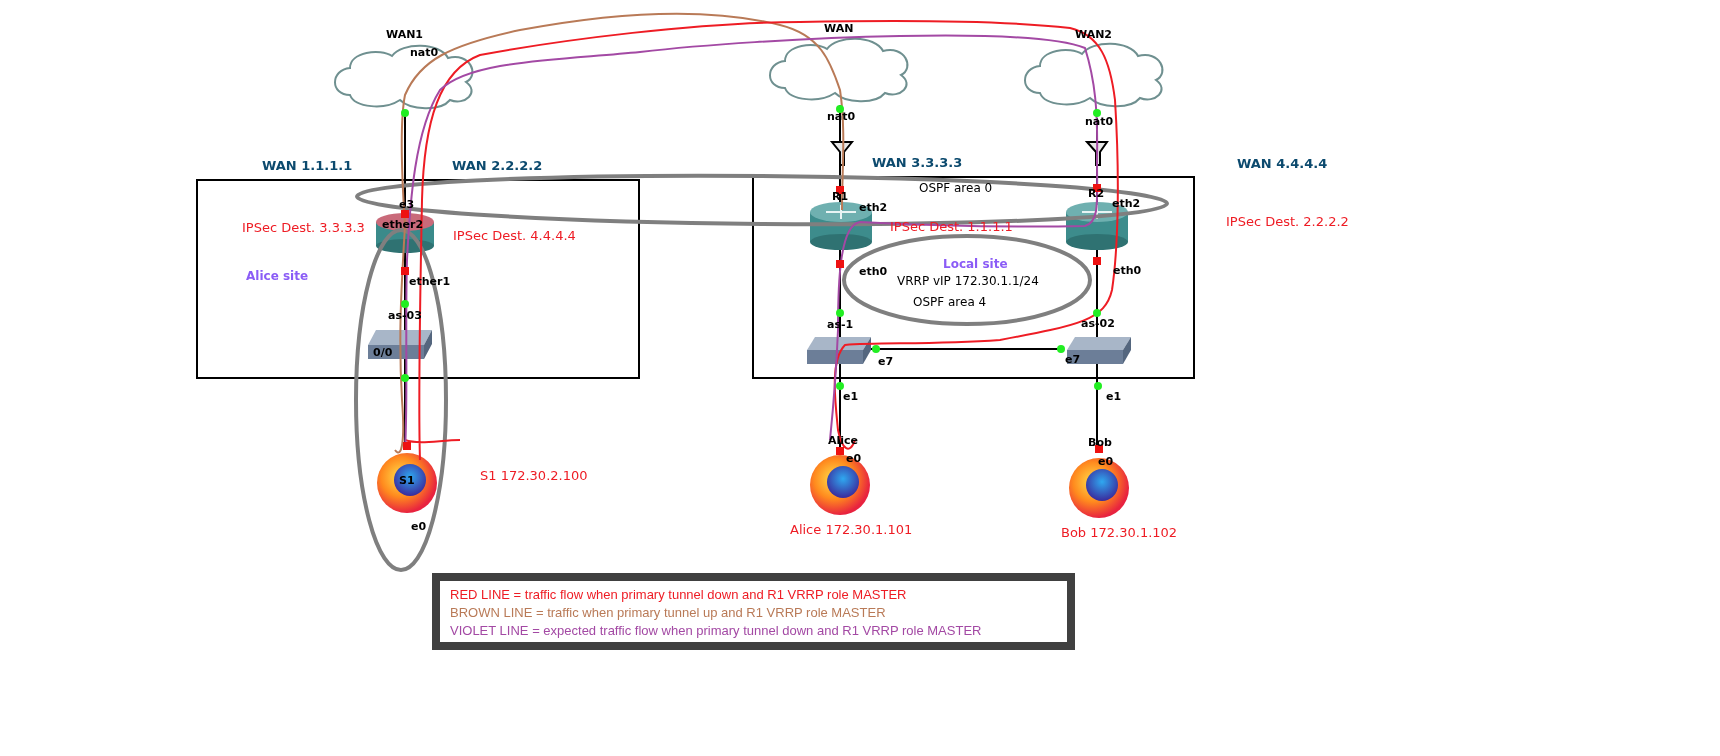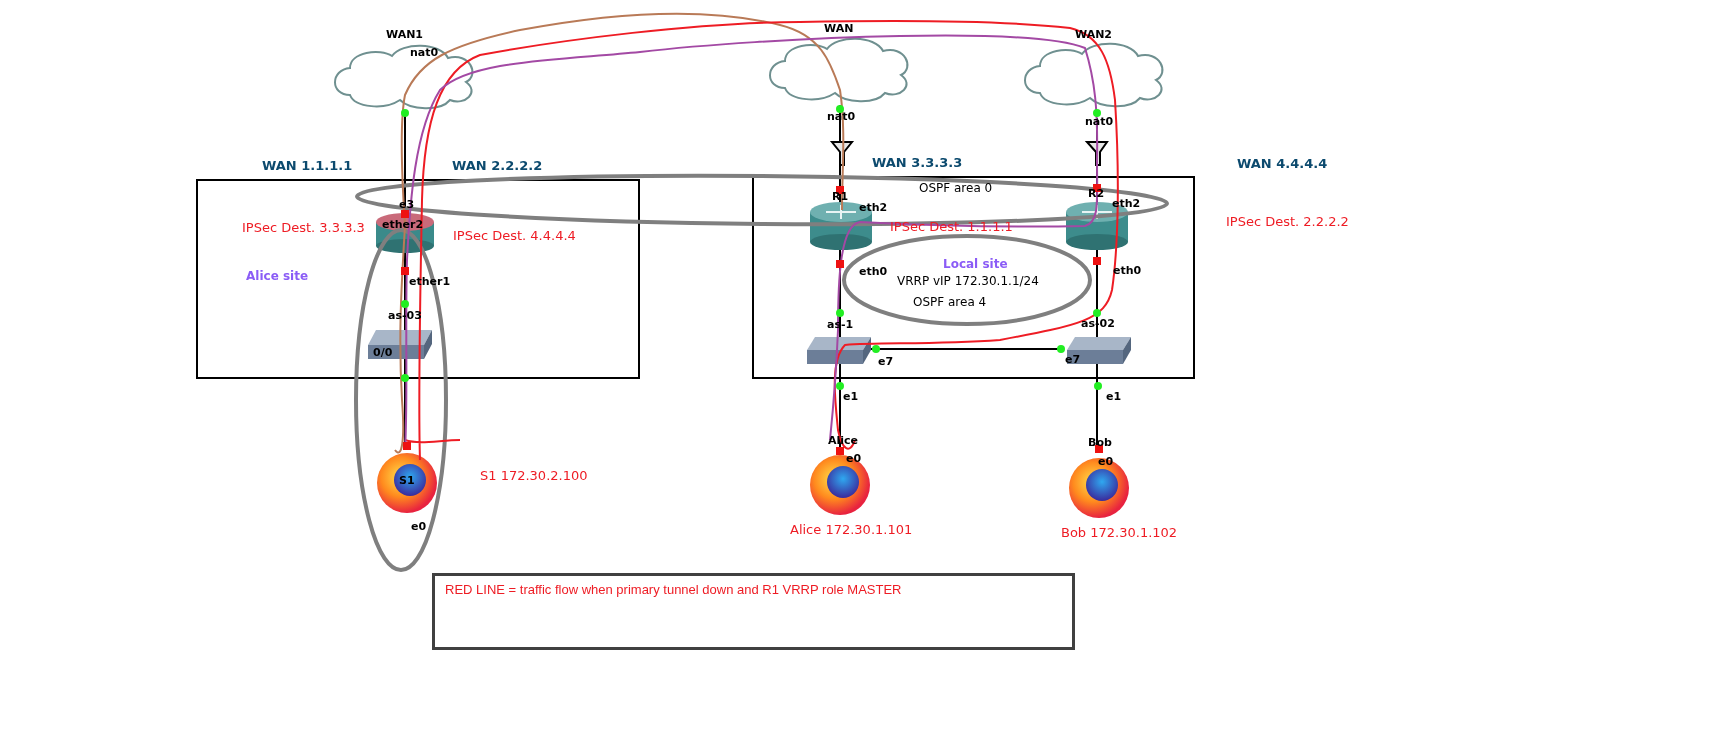--- a/index.html
+++ b/index.html
@@ -6,21 +6,21 @@
   body { width: 1720px; height: 756px; position: relative; overflow: hidden;
          font-family: "DejaVu Sans", sans-serif; }
   #diagram { position: absolute; left: 0; top: 0; width: 1720px; height: 756px; }
   .lbl { position: absolute; white-space: nowrap; font-family: "DejaVu Sans", sans-serif; }
   .blk { font-size: 11px; font-weight: bold; color: #000; }
   .red { font-size: 13px; color: #ee1c24; }
   .redb { font-size: 13px; color: #0c4a6e; font-weight: bold; }
   .mid { font-size: 12px; color: #000; }
   .midb { font-size: 12px; color: #8b5cf6; font-weight: bold; }
   .legend-box { position: absolute; left: 432px; top: 573px; width: 643px; height: 77px;
-                border: 3px solid #404040; background: #fff; box-sizing: border-box; }
+                border: 8px solid #404040; background: #fff; box-sizing: border-box; }
   .legend-line { position: absolute; left: 10px; font-size: 13px; white-space: nowrap;
                  font-family: "Liberation Sans", sans-serif; }
 </style>
 </head>
 <body>
 
 <svg id="diagram" xmlns="http://www.w3.org/2000/svg" width="1720" height="756" viewBox="0 0 1720 756">
   <defs>
     <radialGradient id="ffx" cx="40%" cy="40%" r="60%">
       <stop offset="0%" stop-color="#ffe04a"></stop>
@@ -201,13 +201,15 @@
 
 <div class="lbl blk" style="left:828px;top:434px;">Alice</div>
 <div class="lbl blk" style="left:846px;top:452px;">e0</div>
 <div class="lbl red" style="left:790px;top:522px;">Alice 172.30.1.101</div>
 <div class="lbl blk" style="left:1088px;top:436px;">Bob</div>
 <div class="lbl blk" style="left:1098px;top:455px;">e0</div>
 <div class="lbl red" style="left:1061px;top:525px;">Bob 172.30.1.102</div>
 
 <div class="legend-box">
   <div class="legend-line" style="top:6px;color:#ee1c24;">RED LINE = traffic flow when primary tunnel down and R1 VRRP role MASTER</div>
+  <div class="legend-line" style="top:24px;color:#b97a57;">BROWN LINE = traffic when primary tunnel up and R1 VRRP role MASTER</div>
+  <div class="legend-line" style="top:42px;color:#a349a4;">VIOLET LINE = expected traffic flow when primary tunnel down and R1 VRRP role MASTER</div>
 </div>
 
 </body></html>

